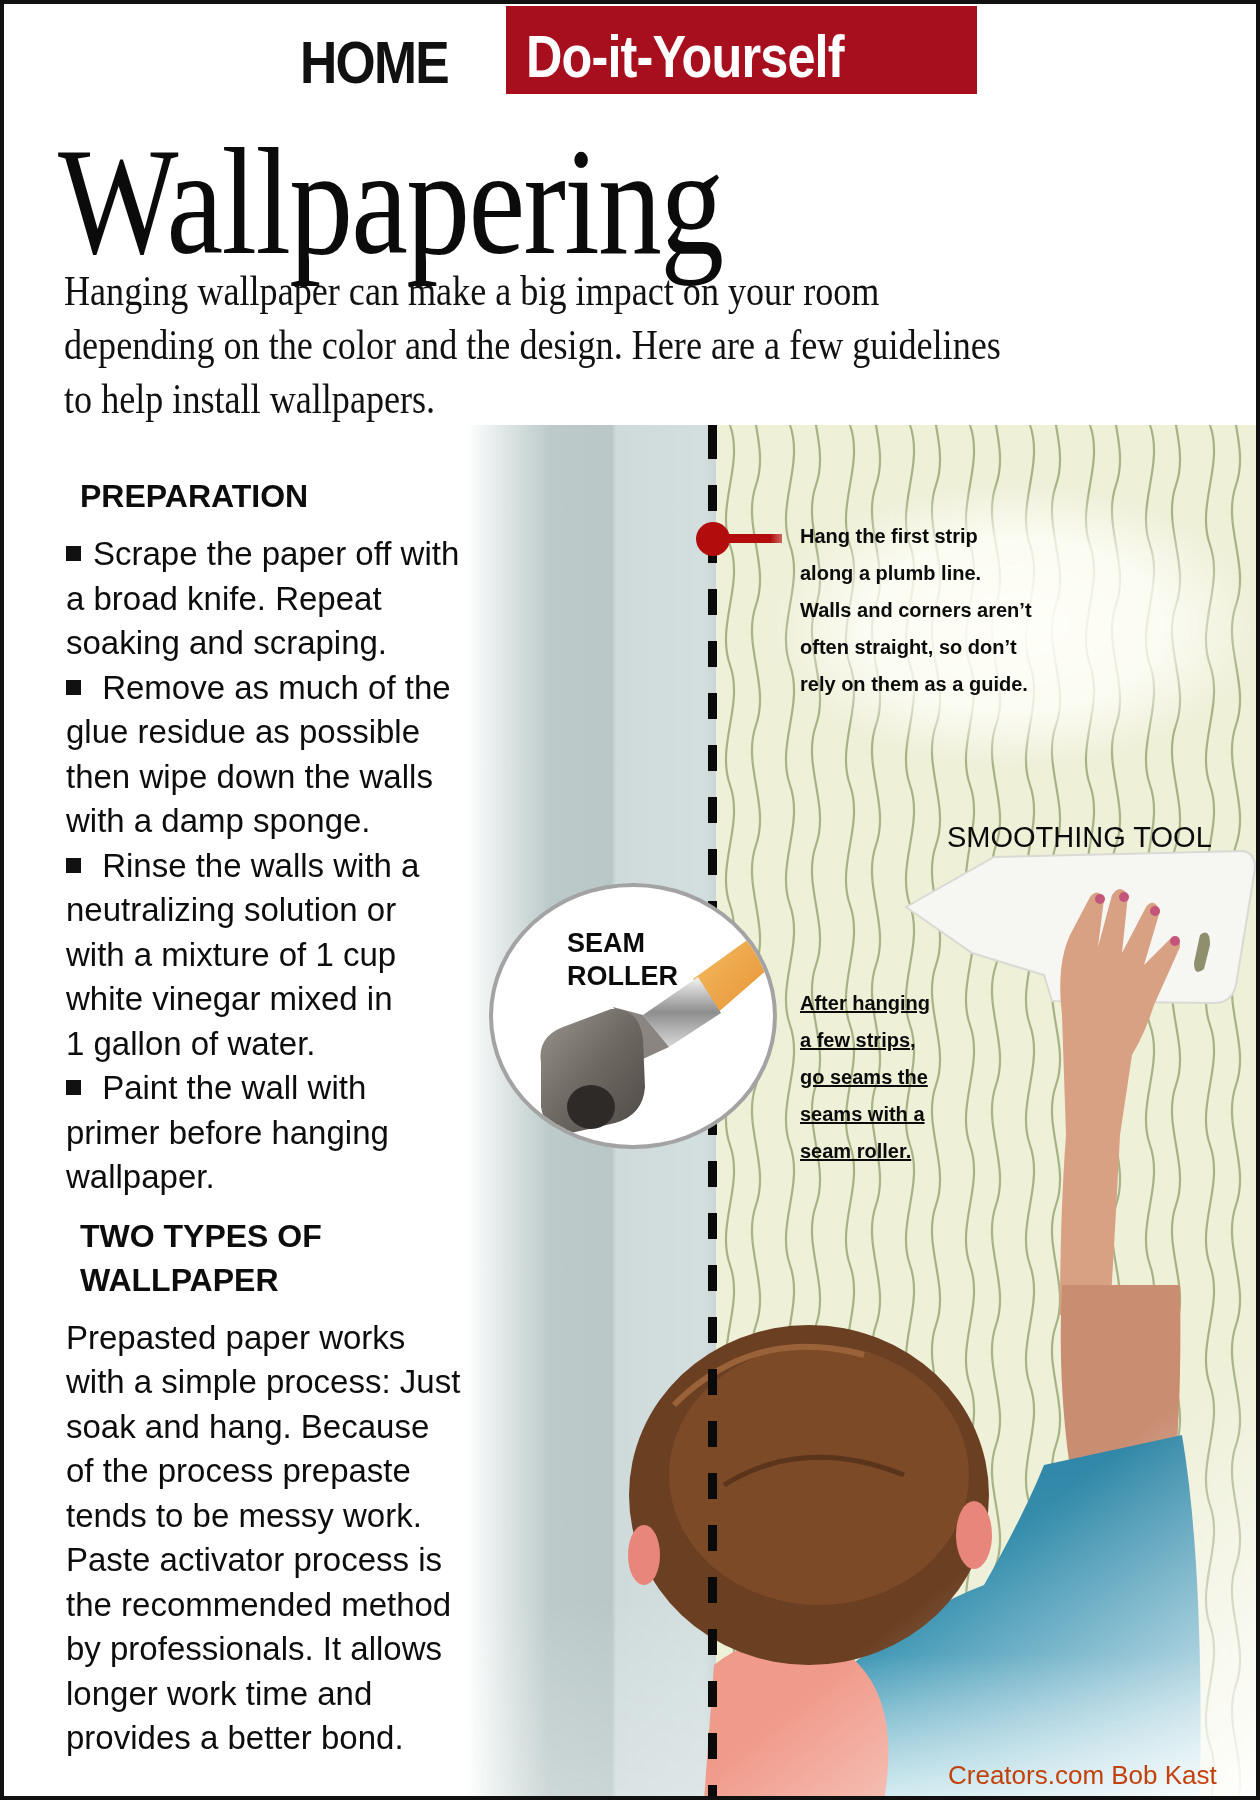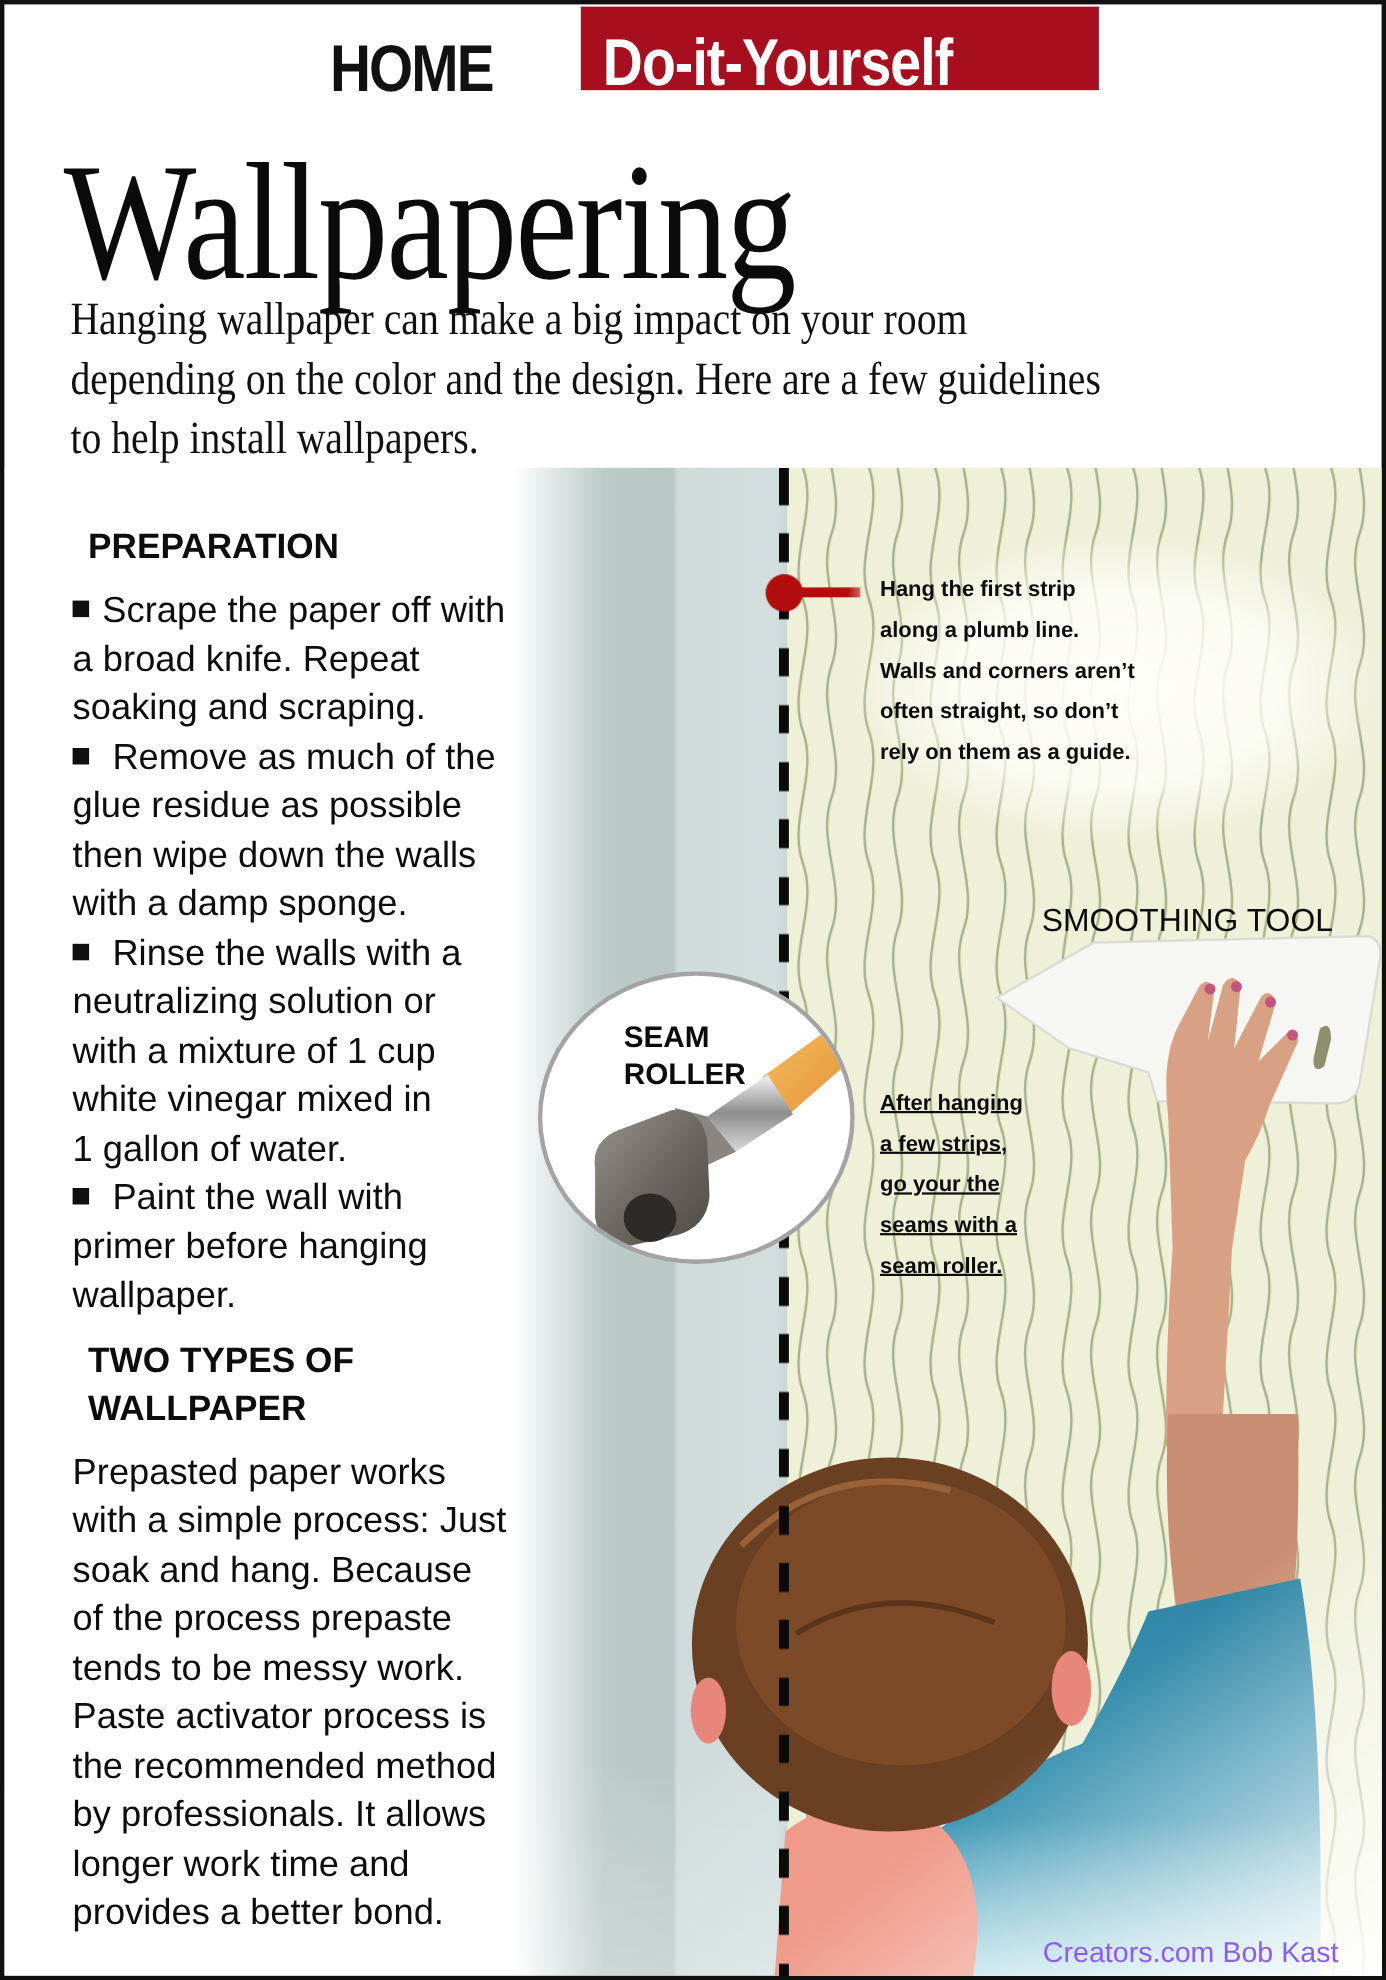--- a/index.html
+++ b/index.html
@@ -8,21 +8,21 @@
     position: absolute; left: 0; top: 0; width: 1260px; height: 1800px;
     box-sizing: border-box; border: 4px solid #111111; background: #ffffff; overflow: hidden;
   }
   
   .kicker-home {
     position: absolute; left: 296px; top: 16px; height: 86px; line-height: 86px;
     font-family: "Liberation Sans", sans-serif; font-weight: bold; font-size: 60px;
     letter-spacing: -2px; color: #111111; transform: scaleX(0.86); transform-origin: left center;
   }
   .kicker-box {
-    position: absolute; left: 502px; top: 2px; width: 471px; height: 76px; background: #a80f1e; margin-left: 22px;
+    position: absolute; left: 502px; top: 2px; width: 471px; height: 88px; background: #a80f1e;
   }
   .kicker-diy {
     position: absolute; left: 20px; top: 8px; line-height: 86px; white-space: nowrap;
     font-family: "Liberation Sans", sans-serif; font-weight: bold; font-size: 60px;
     letter-spacing: -1px; color: #ffffff; transform: scaleX(0.84); transform-origin: left center;
   }
   .title {
     position: absolute; left: 54px; top: 118px; white-space: nowrap;
     font-family: "Liberation Serif", serif; font-size: 152px; line-height: 160px; color: #0b0b0b;
     transform: scaleX(0.84); transform-origin: left top; letter-spacing: -2px;
@@ -76,21 +76,21 @@
   .roller-circle {
     position: absolute; left: 485px; top: 458px; width: 288px; height: 266px; border-radius: 50%;
     background: #ffffff; border: 4px solid #a3a3a3; box-sizing: border-box; overflow: hidden;
   }
   .roller-label {
     position: absolute; left: 74px; top: 40px; font-family: "Liberation Sans", sans-serif;
     font-weight: bold; font-size: 27px; line-height: 33px; color: #0b0b0b; white-space: nowrap;
   }
   .credit {
     position: absolute; left: 944px; top: 1335px; white-space: nowrap;
-    font-family: "Liberation Sans", sans-serif; font-size: 26px; color: #8b5cf6;
+    font-family: "Liberation Sans", sans-serif; font-size: 26px; color: #c2410c;
   }
 
   
   .col { position: absolute; left: 62px; top: 456px; width: 460px; font-family: "Liberation Sans", sans-serif; color: #0d0d0d; }
   .col h2 { margin: 14px; font-size: 32px; line-height: 44px; font-weight: bold; }
   .col .line { font-size: 33px; line-height: 44.5px; white-space: nowrap; }
   .col .bullet { display: inline-block; width: 15px; height: 15px; background: #111111; margin-right: 12px; vertical-align: 4px; }
   .col .section2 { margin-top: 4px; }
 </style>
 </head>
@@ -219,21 +219,21 @@
       <div>Walls and corners aren’t</div>
       <div>often straight, so don’t</div>
       <div>rely on them as a guide.</div>
     </div>
 
     <div class="tool-label">SMOOTHING TOOL</div>
 
     <div class="callout callout-seam">
       <div>After hanging</div>
       <div>a few strips,</div>
-      <div>go your the</div>
+      <div>go seams the</div>
       <div>seams with a</div>
       <div>seam roller.</div>
     </div>
 
     <div class="credit">Creators.com Bob Kast</div>
   </div>
 
   <div class="col">
     <h2>PREPARATION</h2>
 

